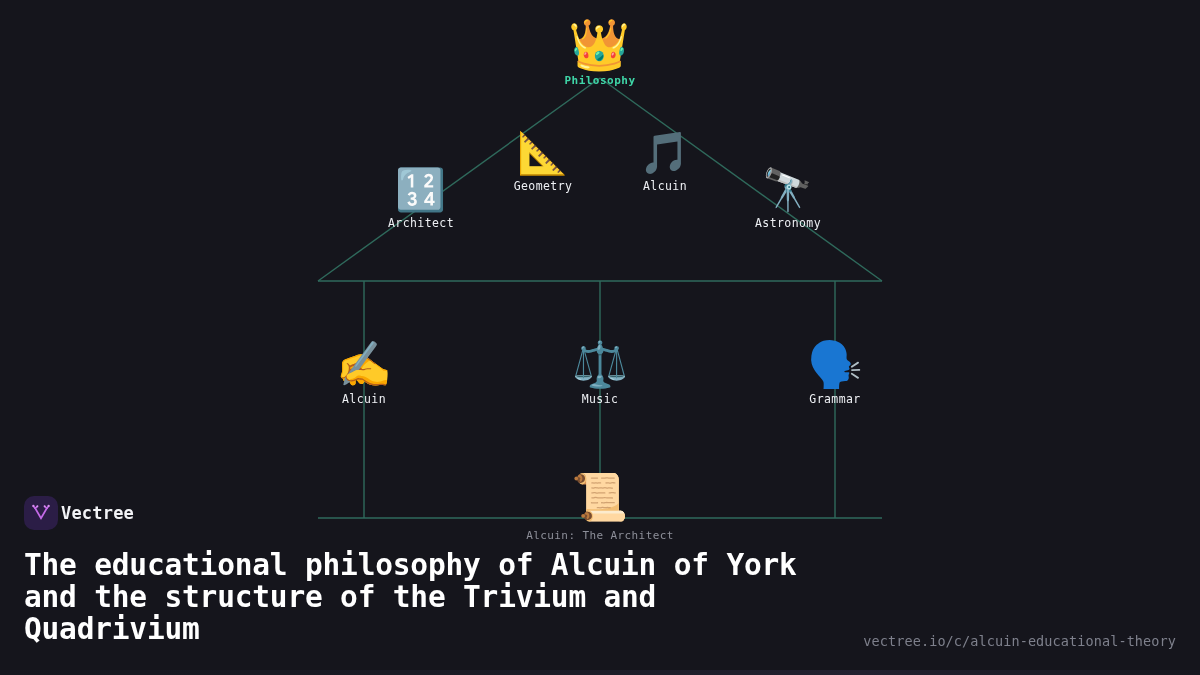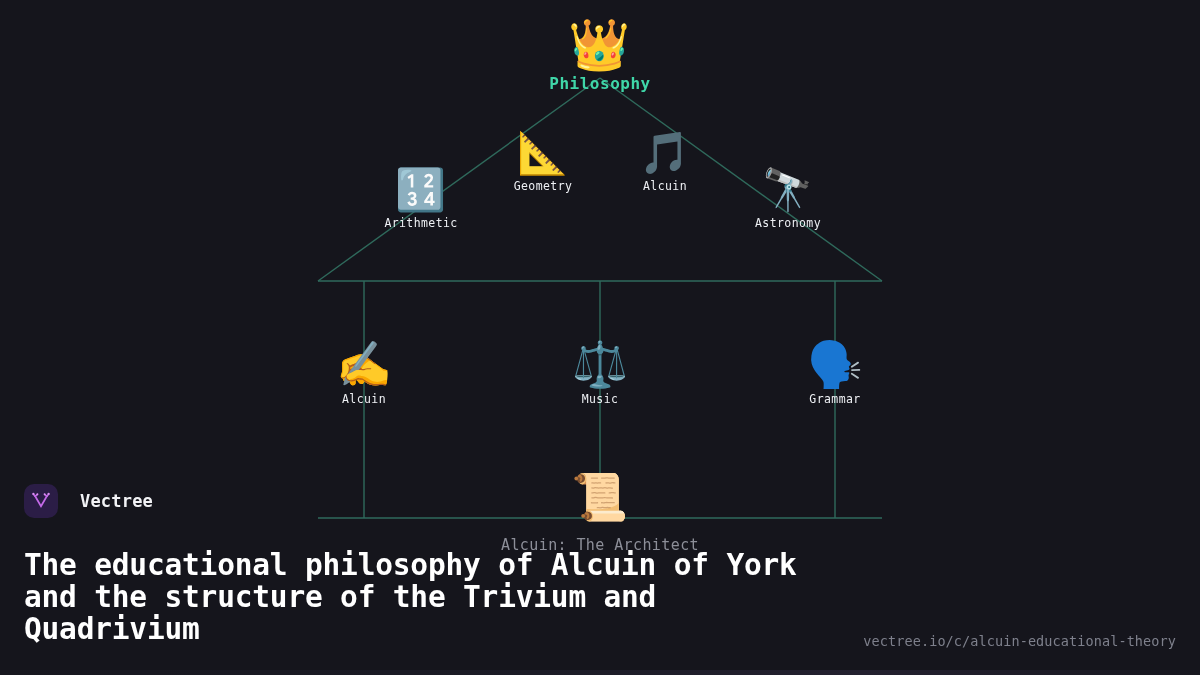--- a/index.html
+++ b/index.html
@@ -44,44 +44,44 @@
     font-size:11.5px;
     letter-spacing:0.4px;
     margin-top:5px;
     color:#eef0f4;
     text-align:center;
   }
 
   .node.root .glyph { font-size:50px; }
   .node.root .caption {
     color:#3fd6a8;
-    font-size:16px;
+    font-size:11px;
     font-weight:bold;
     margin-top:4px;
     letter-spacing:0.5px;
   }
 
   .node.quad .glyph { font-size:41px; }
   .node.triv .glyph { font-size:45px; }
 
   .node.footnote .glyph { font-size:46px; }
   .node.footnote .caption {
     color:#8d8f99;
-    font-size:15px;
-    margin-top:16px;
+    font-size:11px;
+    margin-top:9px;
     text-align:center;
   }
 
   
   #brand {
     position:absolute;
-    left:24px; top:484px;
+    left:24px; top:496px;
     display:flex;
     align-items:center;
-    gap:22px;
+    gap:3px;
   }
   #brand-logo {
     width:34px; height:34px;
     border-radius:10px;
     background:#2b1d46;
     display:flex;
     align-items:center;
     justify-content:center;
     flex:0 0 auto;
   }
@@ -143,21 +143,21 @@
     </g>
   </svg>
 
   <div class="node root" style="left:600px; top:20px;">
     <span class="glyph">👑</span>
     <span class="caption">Philosophy</span>
   </div>
 
   <div class="node quad" style="left:421px; top:170px;">
     <span class="glyph">🔢</span>
-    <span class="caption">Arithmetic</span>
+    <span class="caption">Architect</span>
   </div>
 
   <div class="node quad" style="left:543px; top:133px;">
     <span class="glyph">📐</span>
     <span class="caption">Geometry</span>
   </div>
 
   <div class="node quad" style="left:665px; top:133px;">
     <span class="glyph">🎵</span>
     <span class="caption">Alcuin</span>

